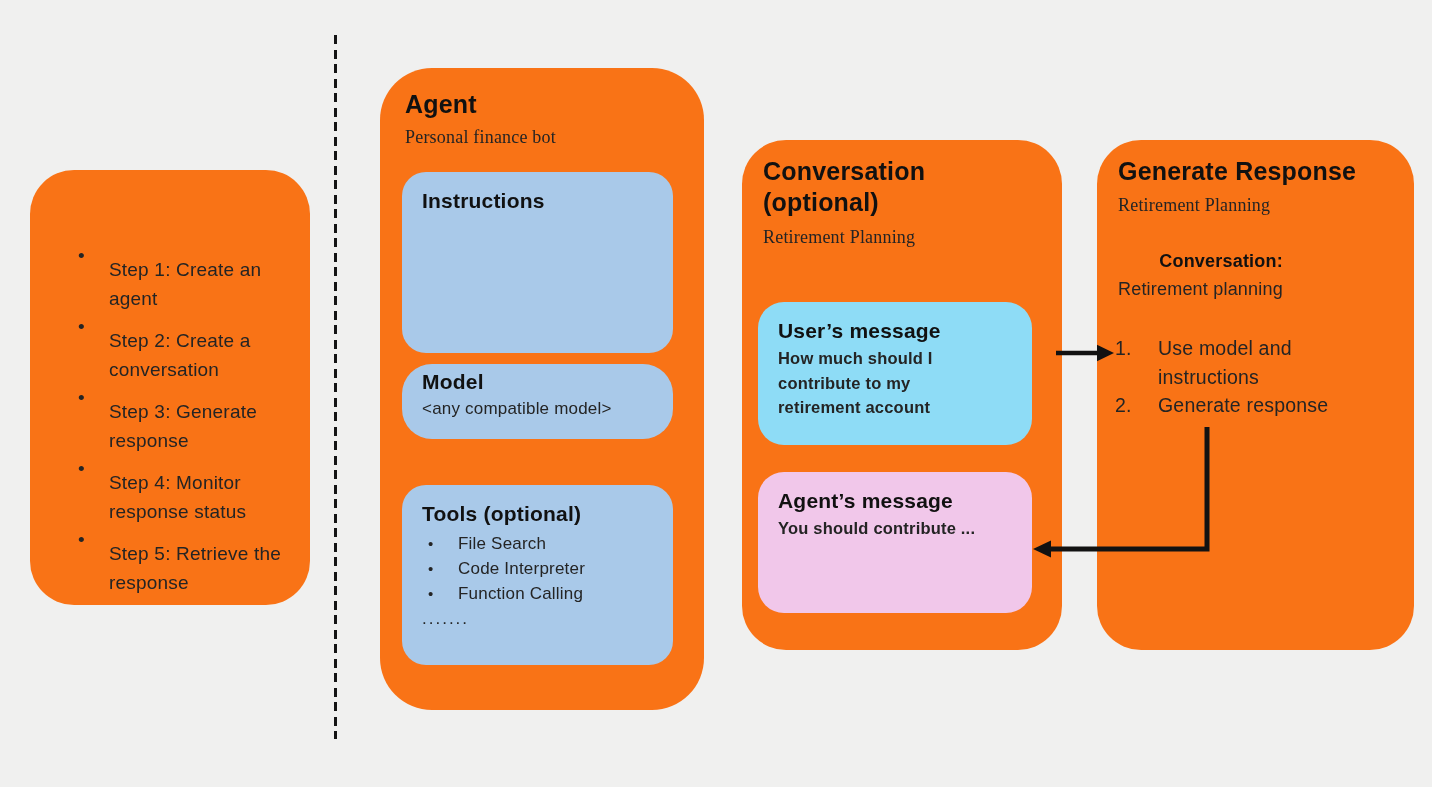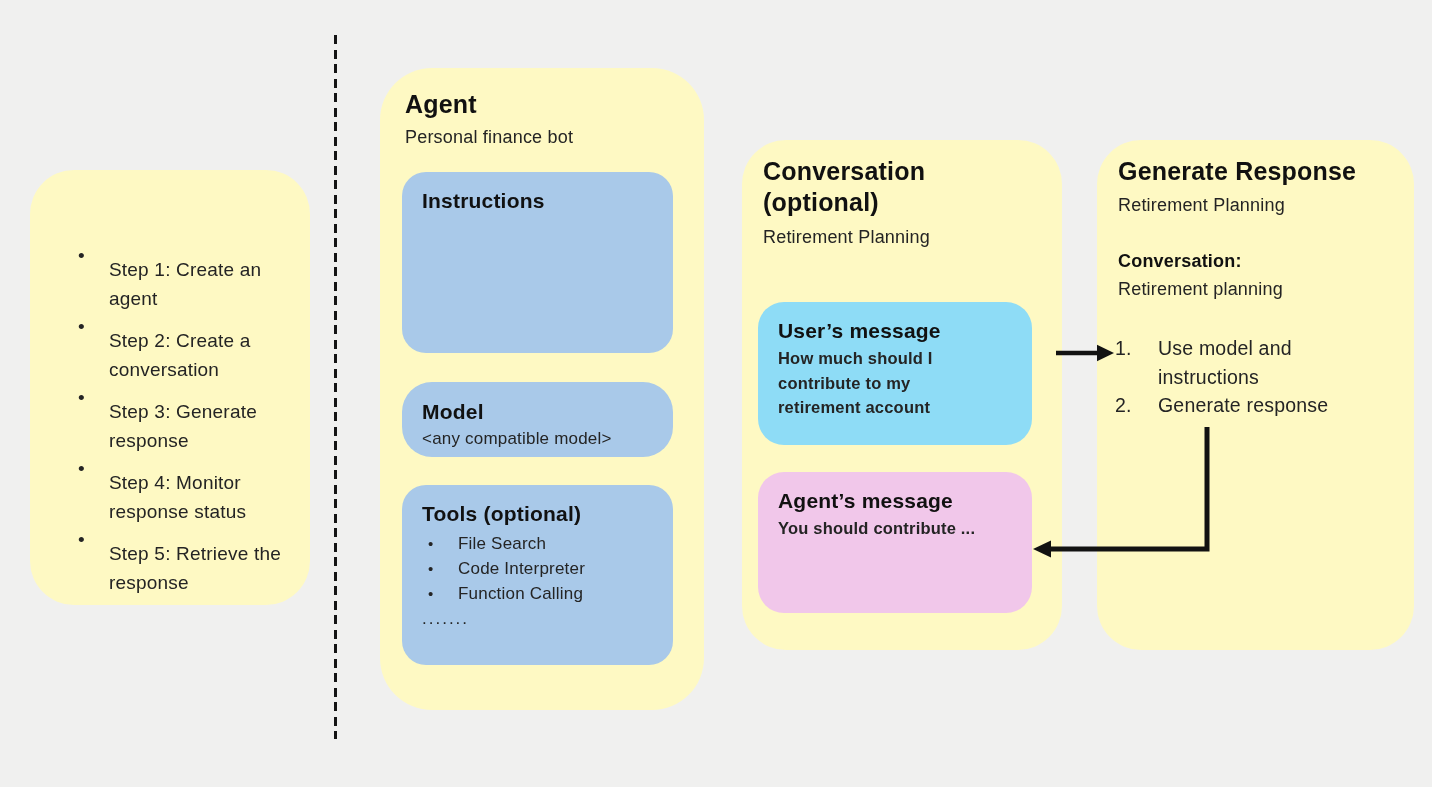--- a/index.html
+++ b/index.html
@@ -2,47 +2,47 @@
 <html><head>
 <meta charset="utf-8">
 <style>
   html,body{margin:0;padding:0;background:#f0f0ef;}
   .canvas{
     position:relative;width:1432px;height:787px;overflow:hidden;
     background:#f0f0ef;color:#1b1b1b;
     font-family:"Liberation Sans", sans-serif;
     letter-spacing:0.2px;
   }
-  .panel{position:absolute;background:#fef9c3;border-radius:44px;}
+  .panel{position:absolute;background:#f97316;border-radius:44px;}
   .ml{white-space:pre-line;}
 
   
   .steps-panel{left:30px;top:170px;width:280px;height:435px;}
   .steps-list{position:absolute;left:48px;top:72px;margin:0;padding:0;list-style:none;}
   .steps-list li{display:flex;font-size:19px;line-height:28.5px;color:#242424;}
   .steps-list .bullet{width:31px;flex:0 0 31px;}
   .steps-list .step-text{width:212px;margin-top:14px;}
 
   
   .divider{
     position:absolute;left:334px;top:35px;width:3px;height:704px;
     background:repeating-linear-gradient(to bottom,#141414 0px,#141414 9px,transparent 9px,transparent 14.5px);
   }
 
   
   .agent-panel{left:380px;top:68px;width:324px;height:642px;border-radius:52px;}
   .panel-title{position:absolute;font-weight:bold;font-size:25px;line-height:31px;color:#111;}
-  .panel-subtitle{position:absolute;font-size:18px;line-height:26px;color:#242424;}
+  .panel-subtitle{position:absolute;font-size:18px;line-height:26px;color:#242424;font-family:Liberation Serif, serif;}
   .agent-panel .panel-title{left:25px;top:21px;}
   .agent-panel .panel-subtitle{left:25px;top:56px;}
   .inner-box{position:absolute;left:22px;width:271px;background:#a9c9e9;border-radius:24px;box-sizing:border-box;padding:15px 17px 0 20px;}
   .inner-box .box-title{font-weight:bold;font-size:21px;line-height:27px;color:#111;}
   .inner-box .box-body{font-size:16.5px;line-height:25px;color:#242424;margin-top:3px;}
   .box-instructions{top:104px;height:181px;}
-  .box-model{top:314px;height:75px;padding-top:16px;border-radius:30px;}
+  .box-model{top:296px;height:75px;padding-top:4px;border-radius:30px;}
   .box-model .box-body{margin-top:2px;font-size:17px;line-height:24px;}
   .box-tools{top:417px;height:180px;}
   .tools-list{margin:4px 0 0 0;padding:0;list-style:none;}
   .tools-list li{display:flex;font-size:17px;line-height:25px;color:#242424;}
   .tools-list .bullet{width:30px;flex:0 0 30px;margin-left:6px;font-size:15px;}
   .tools-more{font-size:17px;line-height:25px;color:#242424;letter-spacing:2px;}
 
   
   .conversation-panel{left:742px;top:140px;width:320px;height:510px;}
   .conversation-panel .panel-title{left:21px;top:16px;}
@@ -51,21 +51,21 @@
   .msg-box .box-title{font-weight:bold;font-size:21px;line-height:27px;color:#111;}
   .msg-box .box-body{font-size:16.5px;line-height:24.5px;color:#242424;margin-top:2px;font-weight:bold;}
   .msg-user{top:162px;height:143px;background:#8edcf6;}
   .msg-agent{top:332px;height:141px;background:#f1c7ea;}
 
   
   .generate-panel{left:1097px;top:140px;width:317px;height:510px;}
   .generate-panel .panel-title{left:21px;top:16px;}
   .generate-panel .panel-subtitle{left:21px;top:52px;}
   .gen-conv{position:absolute;left:21px;top:107px;font-size:18px;line-height:28px;color:#242424;}
-  .gen-conv .gen-conv-label{font-weight:bold;color:#111;}
+  .gen-conv .gen-conv-label{font-weight:bold;color:#111;text-align:right;}
   .gen-list{position:absolute;left:18px;top:194px;margin:0;padding:0;list-style:none;}
   .gen-list li{display:flex;font-size:19.5px;line-height:28.5px;color:#242424;}
   .gen-list .num{width:43px;flex:0 0 43px;}
   .gen-list .item-text{width:215px;}
 
   
   .arrows{position:absolute;left:0;top:0;pointer-events:none;}
 </style>
 </head>
 <body>

